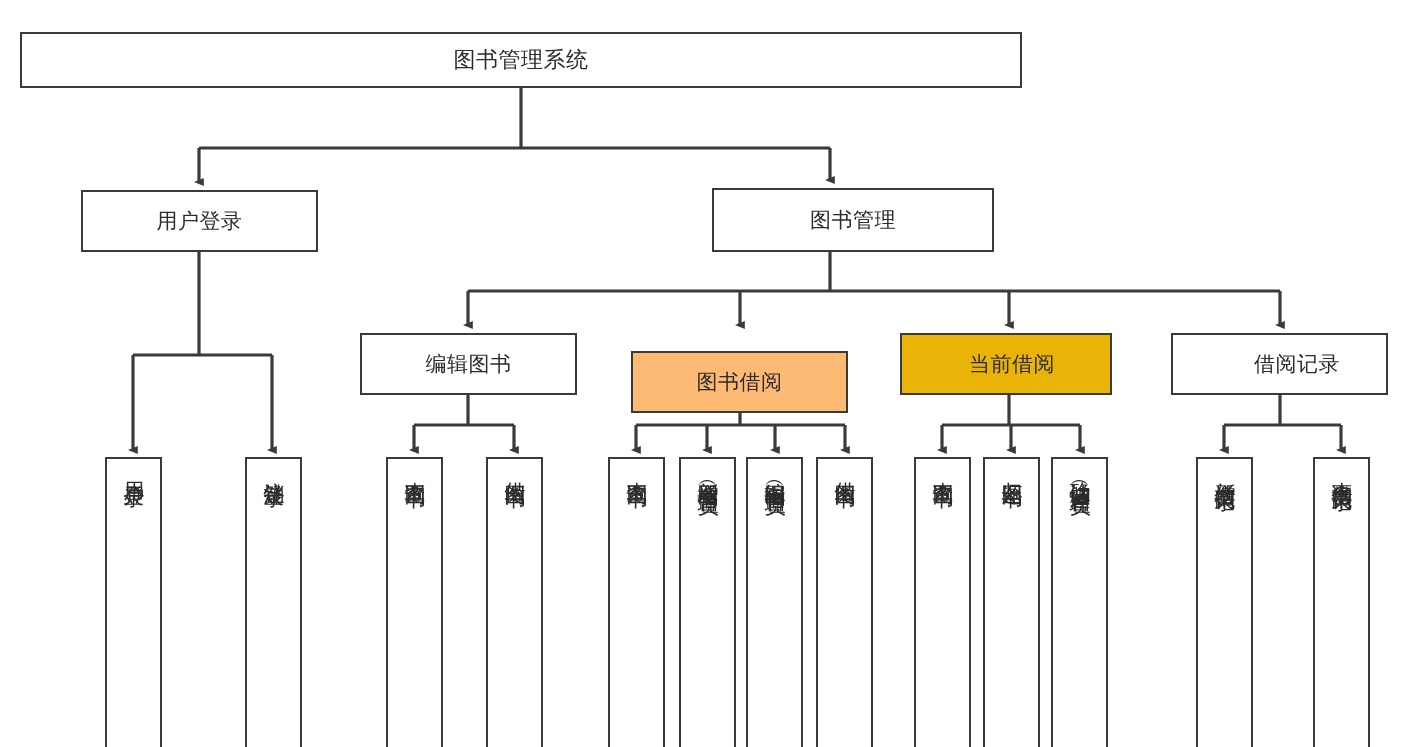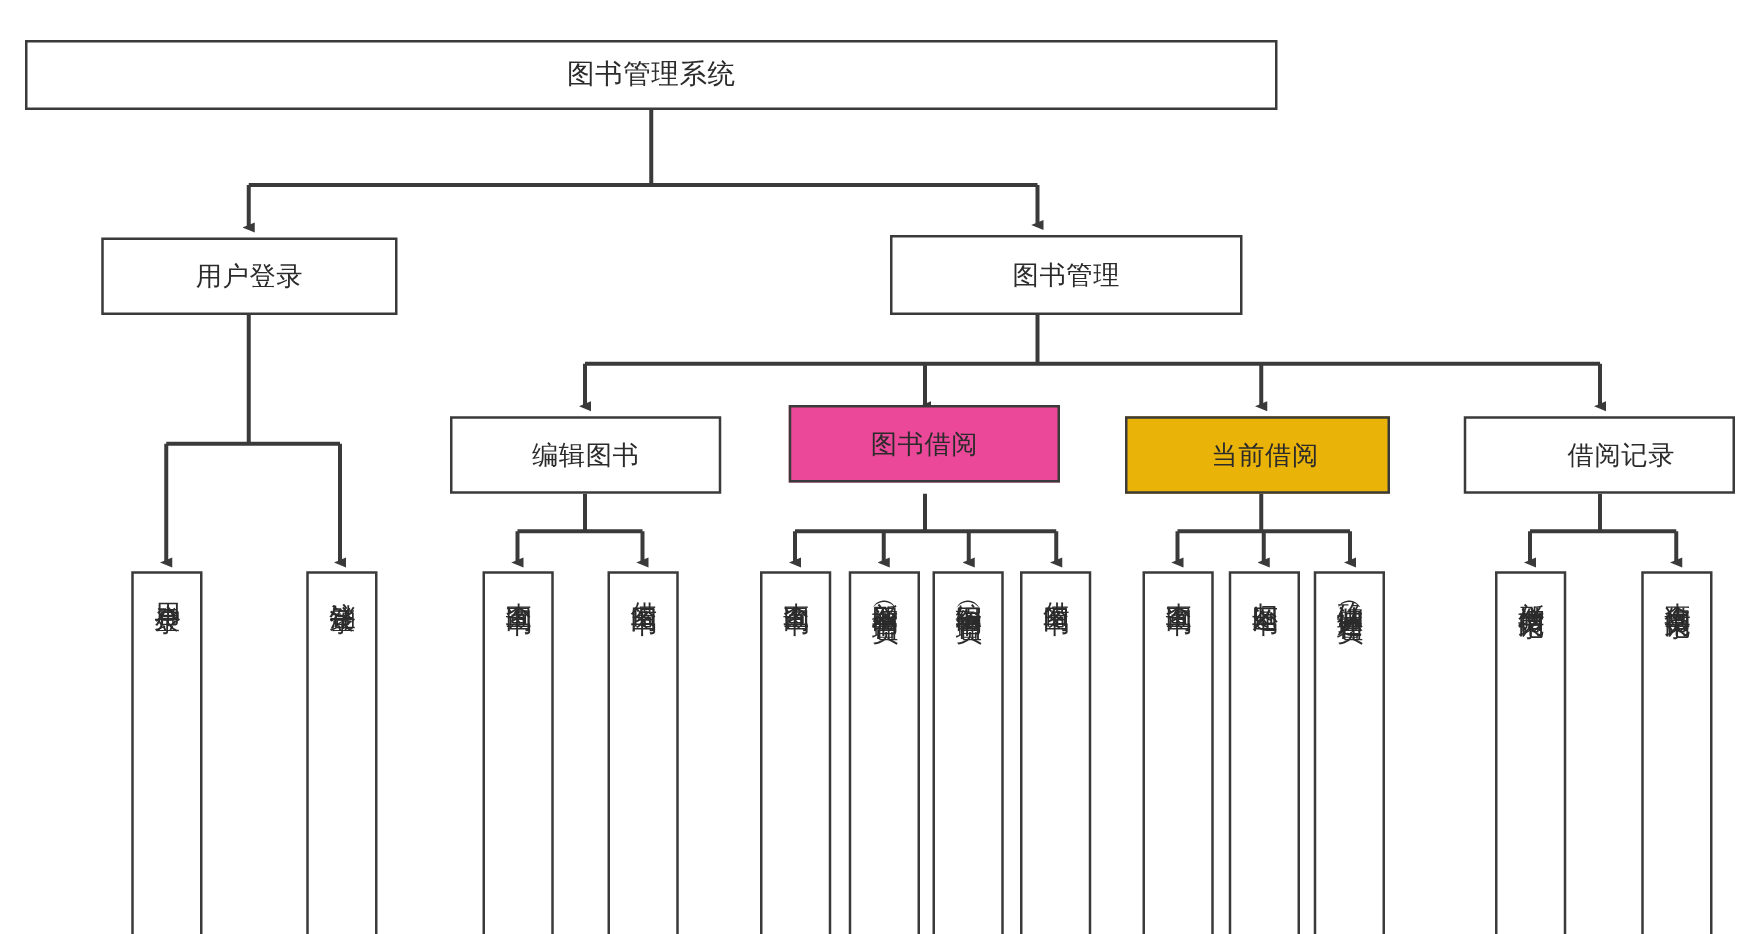--- a/index.html
+++ b/index.html
@@ -132,21 +132,21 @@
   <div class="node horiz" style="left: 81px; top: 170px; width: 237px; height: 62px; border-color: rgb(58, 58, 58); color: rgb(43, 43, 43); background: rgb(255, 255, 255);">
     <span class="label">用户登录</span>
   </div>
   <div class="node horiz" style="left: 712px; top: 168px; width: 282px; height: 64px; border-color: rgb(58, 58, 58); color: rgb(43, 43, 43); background: rgb(255, 255, 255);">
     <span class="label">图书管理</span>
   </div>
 
   <div class="node horiz" style="left: 360px; top: 313px; width: 217px; height: 62px; border-color: rgb(58, 58, 58); color: rgb(43, 43, 43); background: rgb(255, 255, 255);">
     <span class="label">编辑图书</span>
   </div>
-  <div class="node horiz" style="left: 631px; top: 304px; width: 217px; height: 62px; border-color: rgb(58, 58, 58); color: rgb(43, 43, 43); background: #ec4899;">
+  <div class="node horiz" style="left: 631px; top: 331px; width: 217px; height: 62px; border-color: rgb(58, 58, 58); color: rgb(43, 43, 43); background: #fdba74;">
     <span class="label">图书借阅</span>
   </div>
   <div class="node horiz" style="left: 900px; top: 313px; width: 212px; height: 62px; border-color: rgb(58, 58, 58); color: rgb(43, 43, 43); background: #eab308; padding-left: 12px;">
     <span class="label">当前借阅</span>
   </div>
   <div class="node horiz" style="left: 1171px; top: 313px; width: 217px; height: 62px; border-color: rgb(58, 58, 58); color: rgb(43, 43, 43); background: rgb(255, 255, 255); padding-left: 35px;">
     <span class="label">借阅记录</span>
   </div>
 
   <div class="node vert" style="left: 105px; top: 437px; width: 57px; height: 298px; border-color: rgb(58, 58, 58); color: rgb(43, 43, 43); background: rgb(255, 255, 255);">

